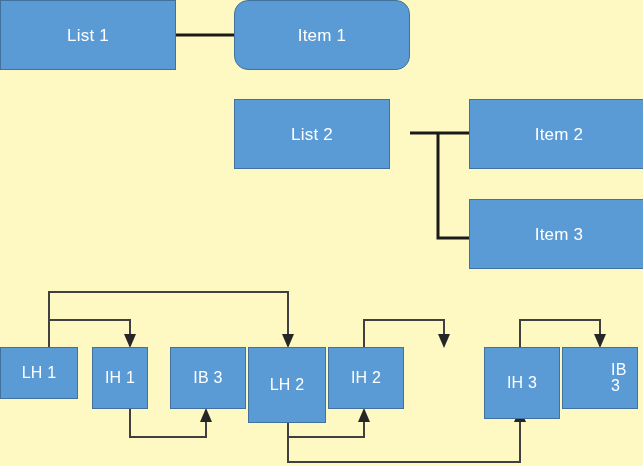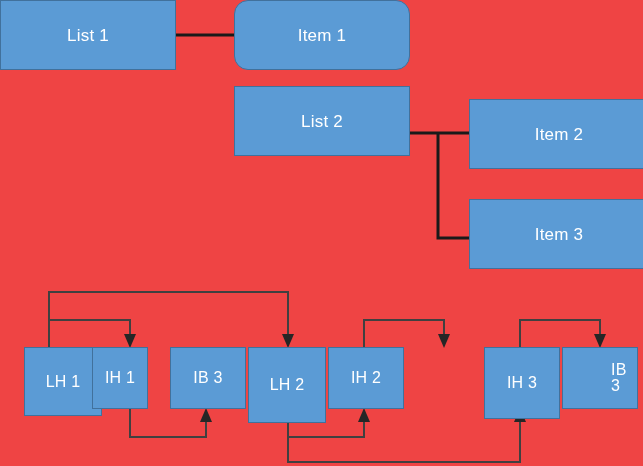--- a/index.html
+++ b/index.html
@@ -8,21 +8,21 @@
     padding: 0;
     background: #ffffff;
   }
   body {
     font-family: "Liberation Sans", sans-serif;
   }
   #canvas {
     position: relative;
     width: 643px;
     height: 466px;
-    background: #ef4444;
+    background: #fef9c3;
     overflow: hidden;
   }
   .node {
     position: absolute;
     box-sizing: border-box;
     background: #5B9BD5;
     border: 1px solid #41719C;
     color: #ffffff;
     display: flex;
     align-items: center;
@@ -92,31 +92,31 @@
     <polygon class="arrowhead" points="520,408 514,422 526,422"></polygon>
   </svg>
 
   <div class="node" style="left:0px; top:0px; width:176px; height:70px;">
     <span>List 1</span>
   </div>
   <div class="node" style="left:234px; top:0px; width:176px; height:70px;border-radius:14px;">
     <span>Item 1</span>
   </div>
 
-  <div class="node" style="left:234px; top:86px; width:176px; height:70px;justify-content:center;">
+  <div class="node" style="left:234px; top:99px; width:156px; height:70px;justify-content:center;">
     <span>List 2</span>
   </div>
   <div class="node" style="left:469px; top:99px; width:180px; height:70px;">
     <span>Item 2</span>
   </div>
   <div class="node" style="left:469px; top:199px; width:180px; height:70px;">
     <span>Item 3</span>
   </div>
 
-  <div class="node small" style="left:24px; top:347px; width:78px; height:69px;">
+  <div class="node small" style="left:0; top:347px; width:78px; height:52px;">
     <span>LH 1</span>
   </div>
   <div class="node small" style="left:92px; top:347px; width:56px; height:62px;">
     <span>IH 1</span>
   </div>
   <div class="node small" style="left:170px; top:347px; width:76px; height:62px;">
     <span>IB 3</span>
   </div>
   <div class="node small" style="left:248px; top:347px; width:78px; height:76px;">
     <span>LH 2</span>

